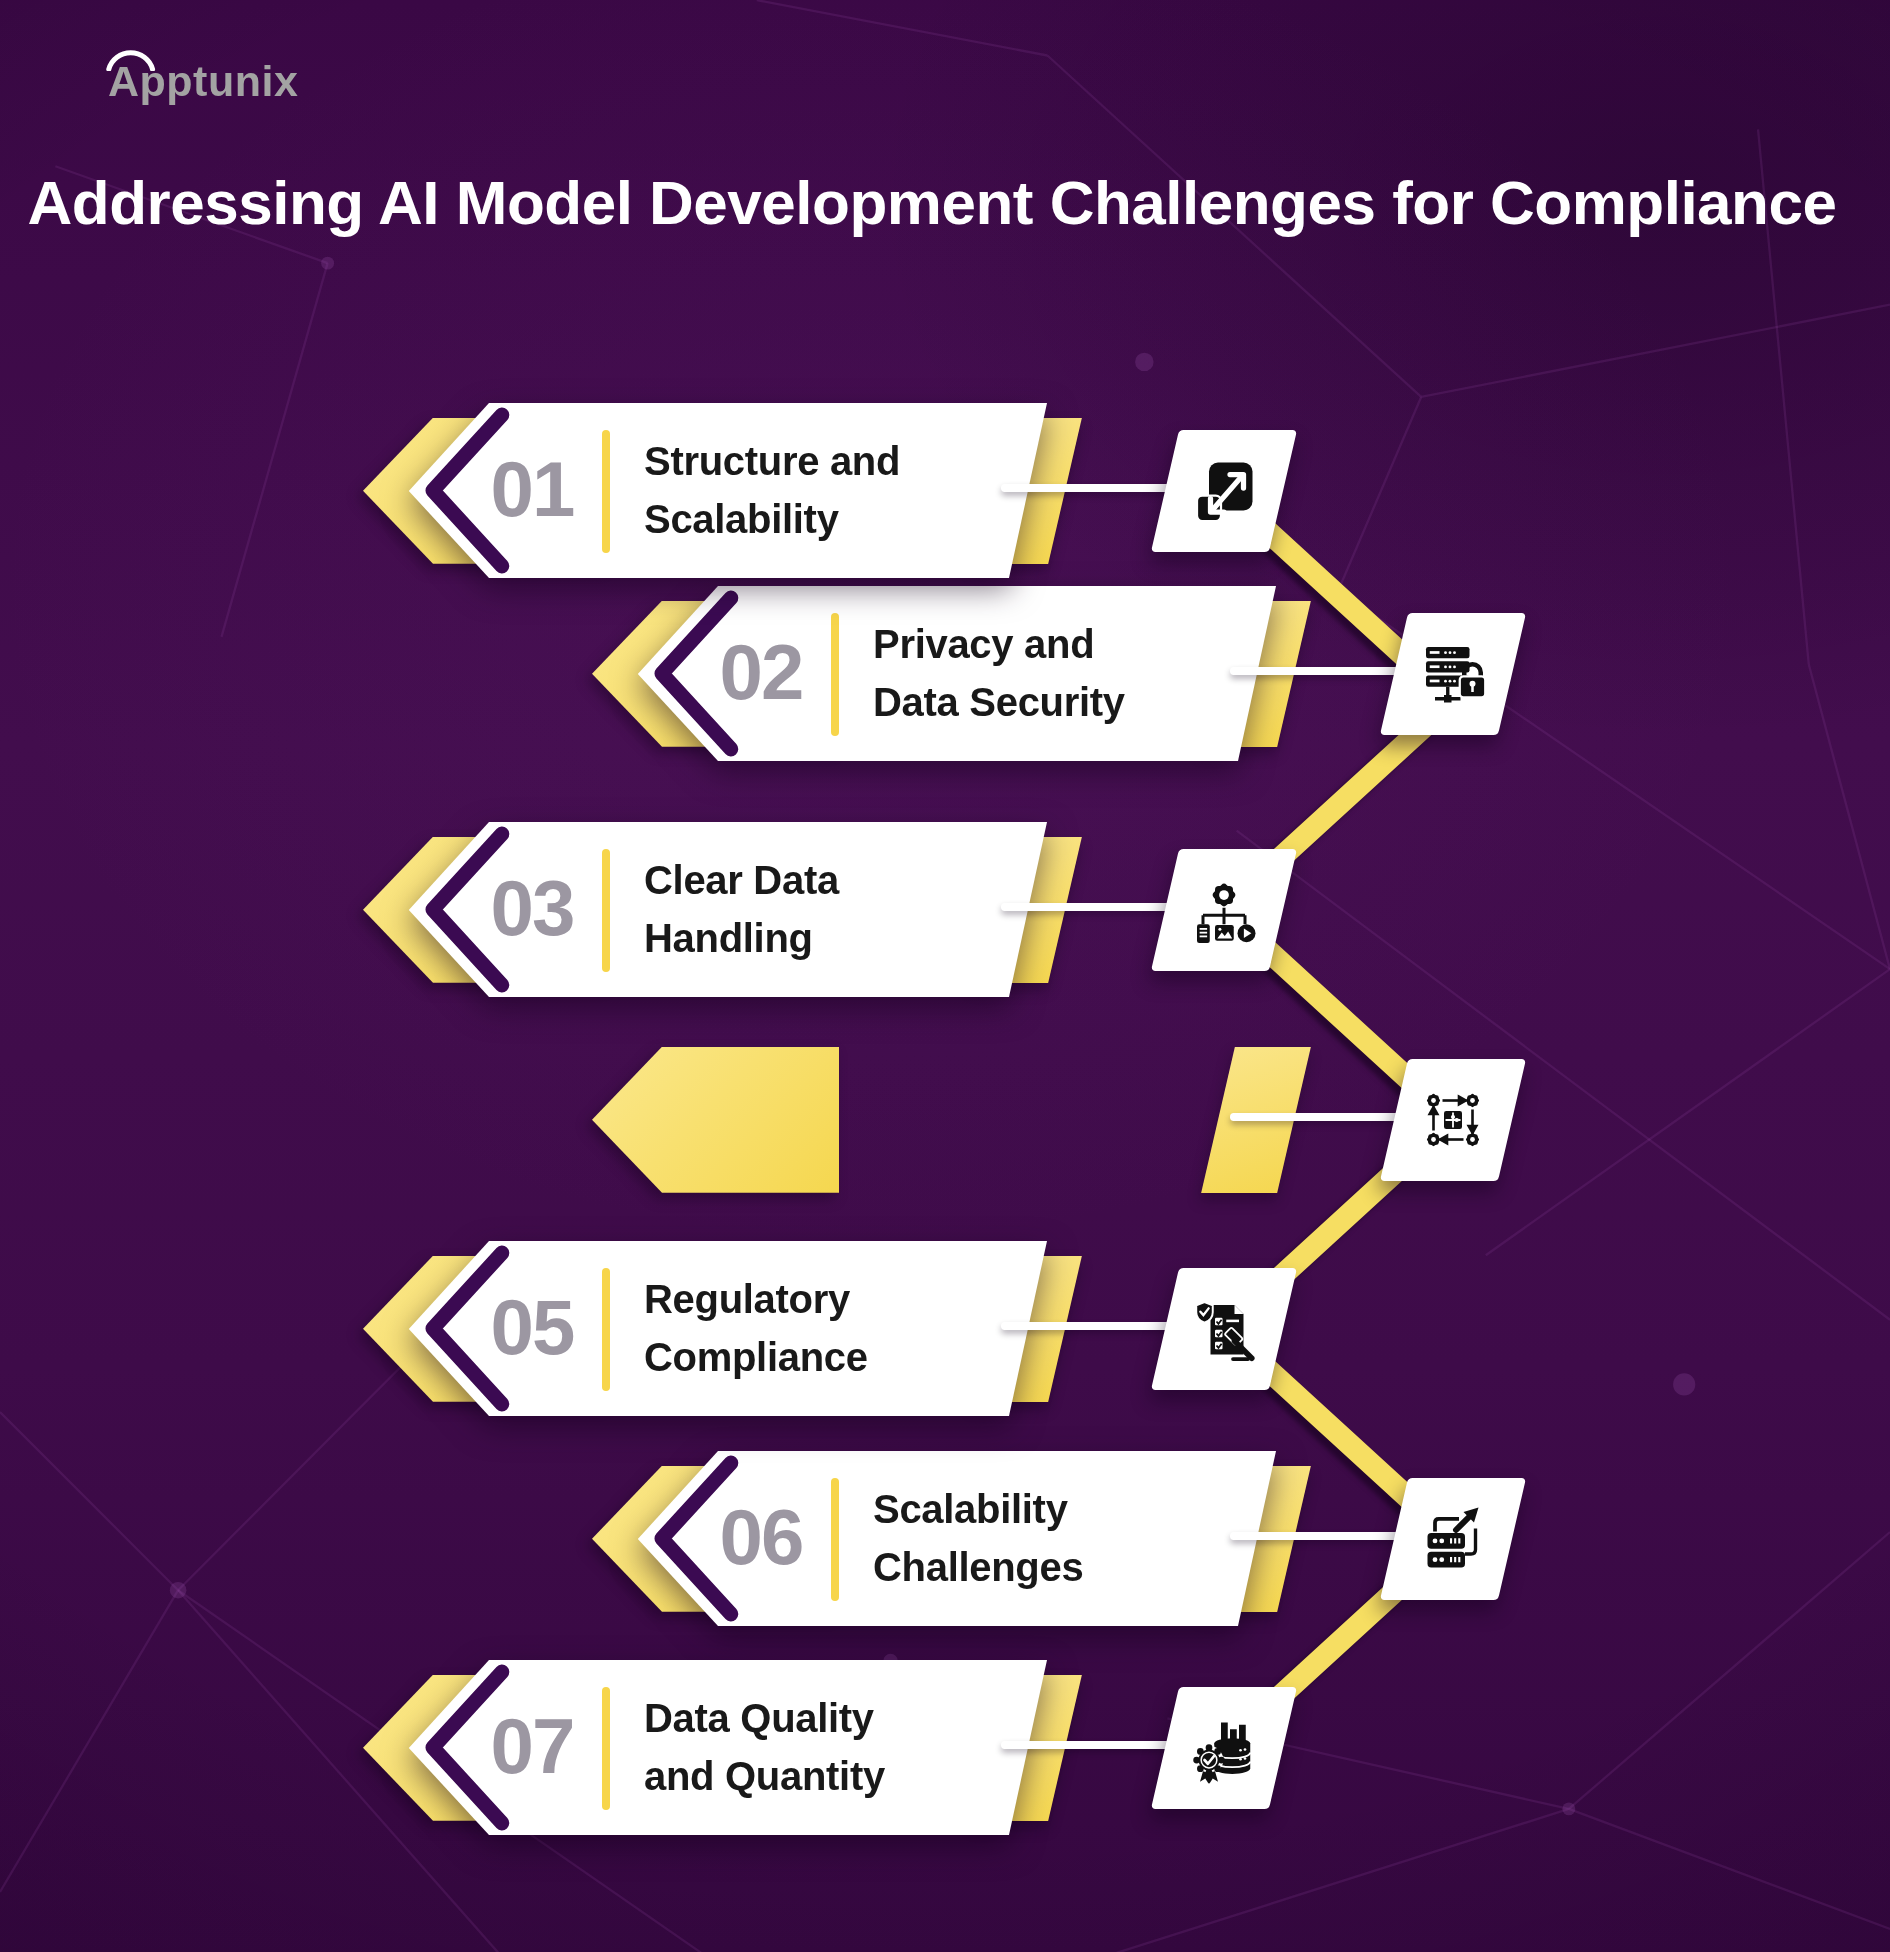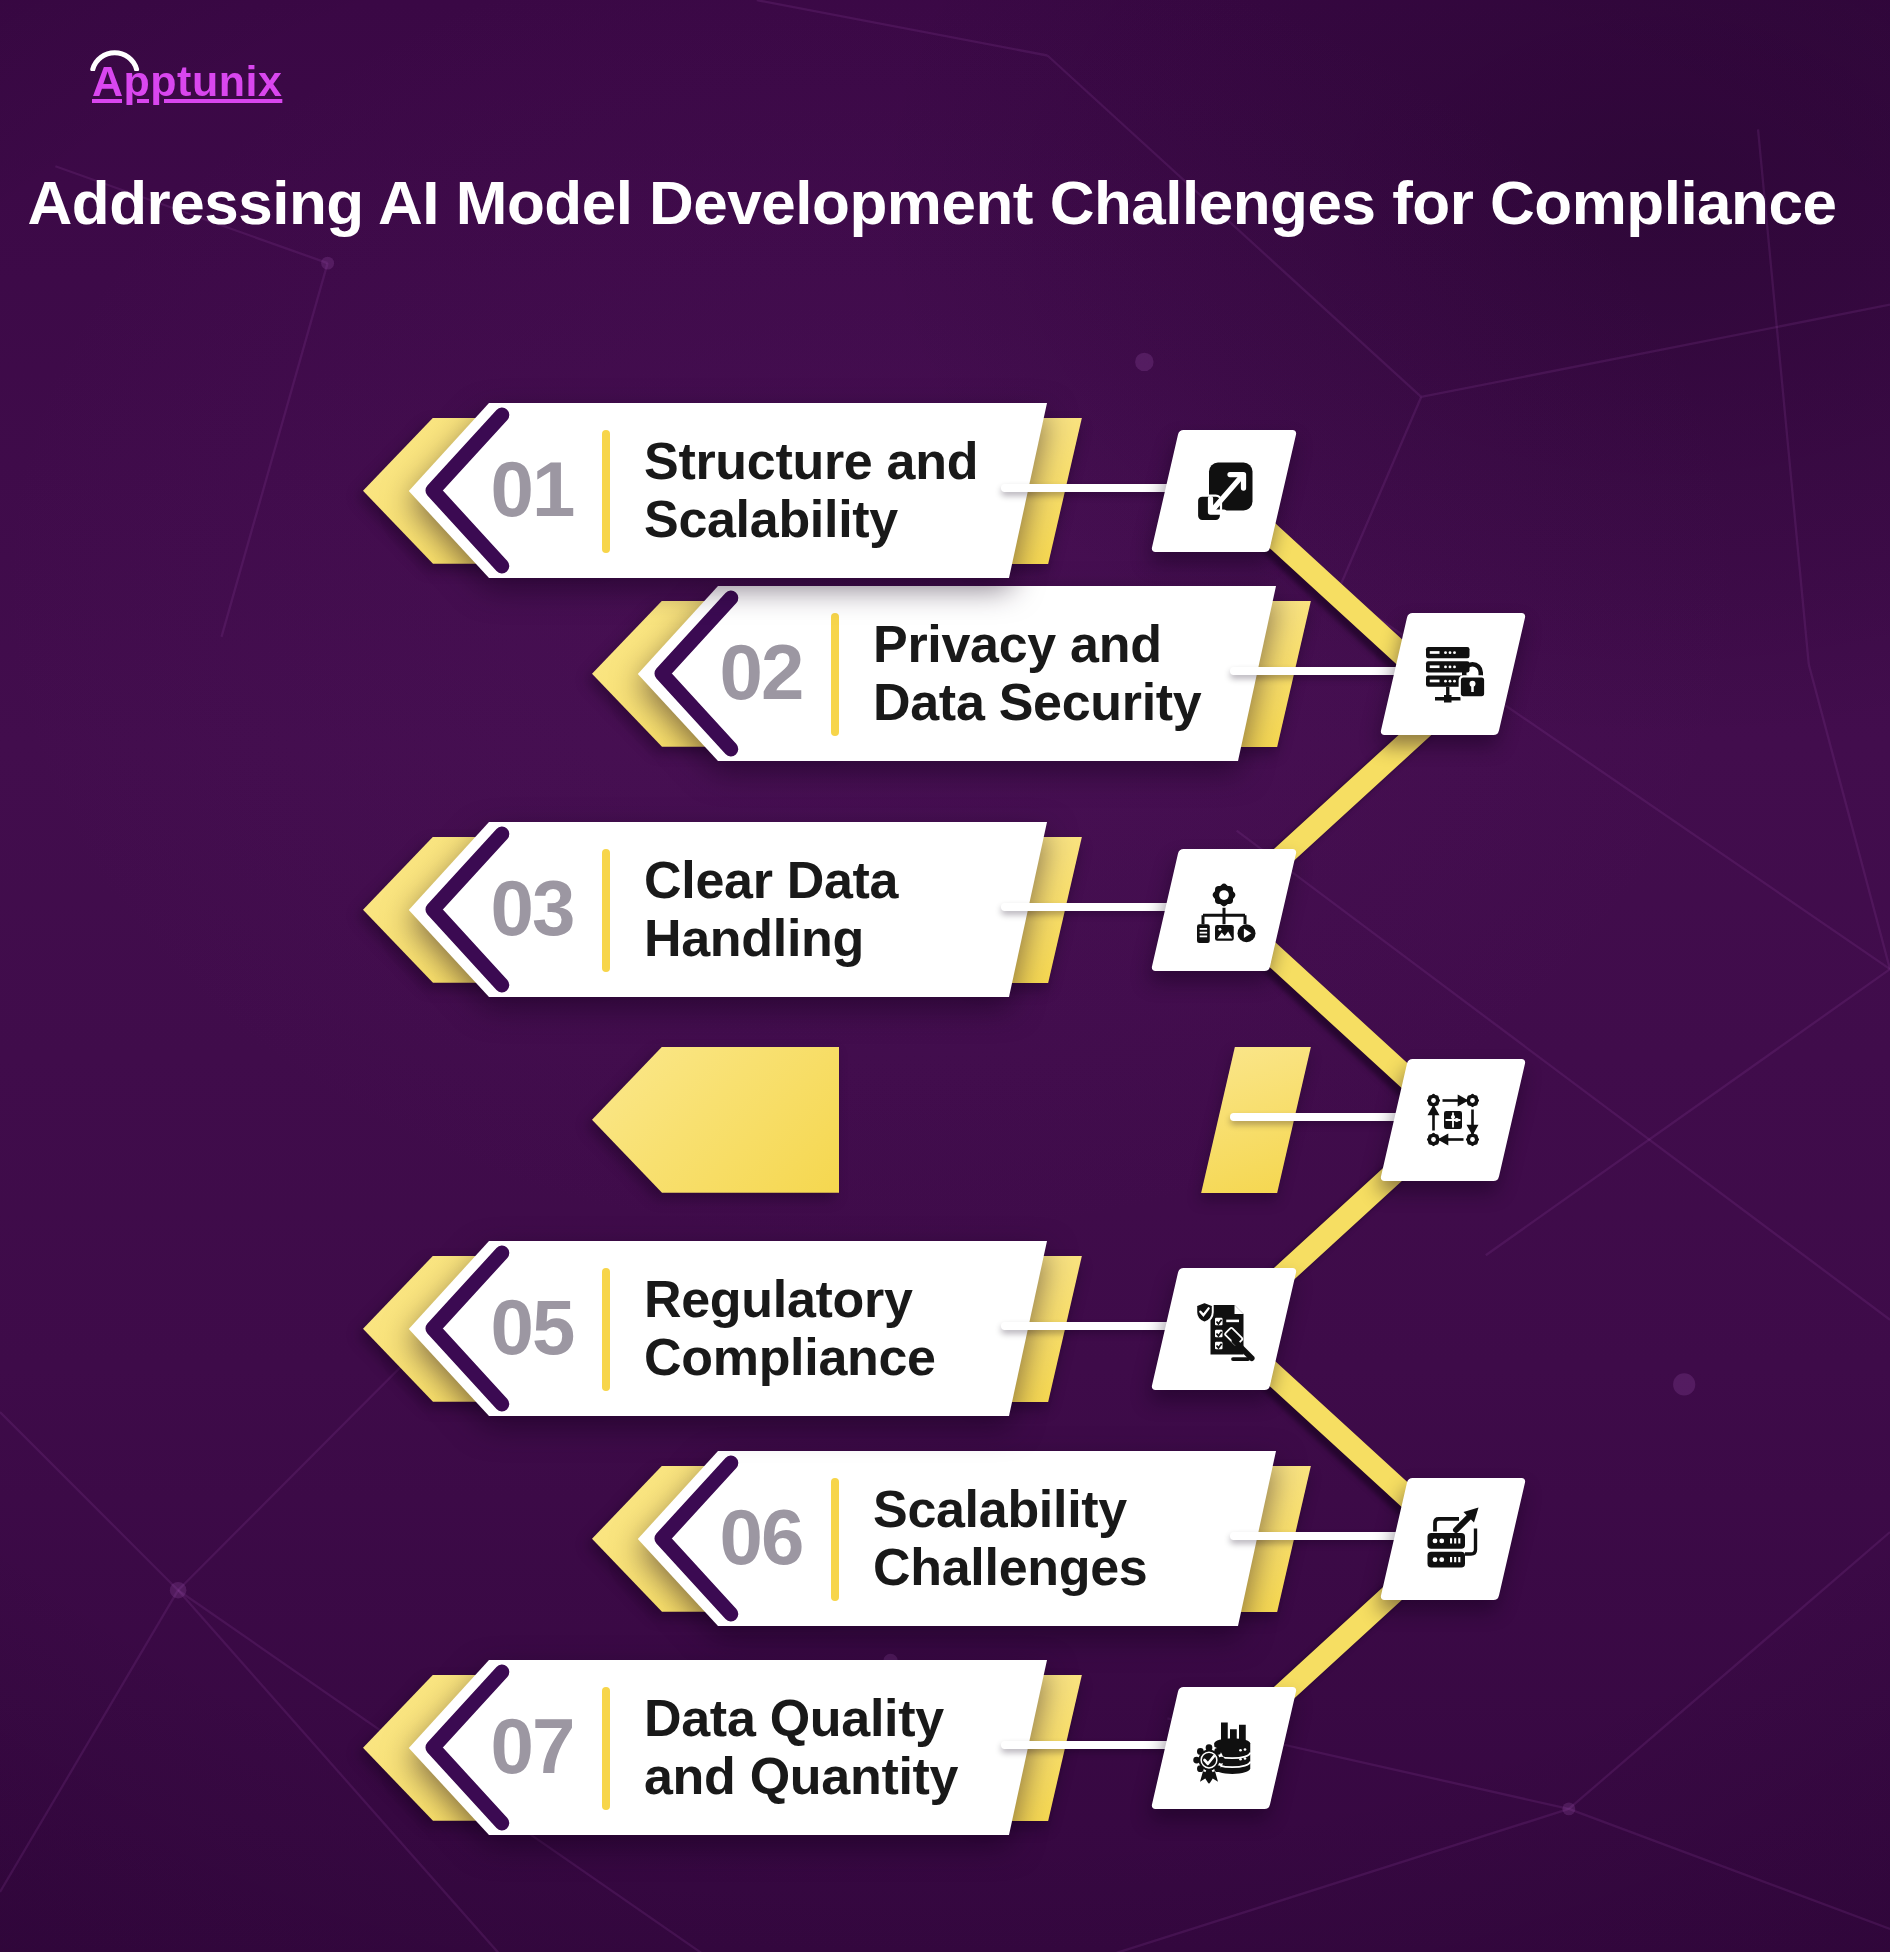--- a/index.html
+++ b/index.html
@@ -17,21 +17,21 @@
       radial-gradient(60% 40% at 88% 10%, rgba(12,0,20,.28), rgba(0,0,0,0) 70%),
       radial-gradient(130% 95% at 50% 45%, rgba(0,0,0,0) 52%, rgba(14,0,22,.38) 100%),
       linear-gradient(180deg, #3a0845 0%, #420d4d 38%, #3e0b49 70%, #350740 100%);
   }
   .constellation { position:absolute; inset:0; }
 
   .bands { position:absolute; left:0; top:0;
     filter:drop-shadow(-5.5px 5.5px 2.8px rgba(16,0,24,.55)); }
 
   
-  .logo { position:absolute; left:92px; top:57px; color:#d946ef;text-decoration:underline; }
+  .logo { position:absolute; left:108px; top:57px; color:#a3a3a3; }
   .logo .logo-arc { position:absolute; left:-5.5px; top:-16.6px; }
   .logo .logo-text { font-size:43px; font-weight:700; letter-spacing:0.5px; }
 
   .title { position:absolute; left:-13px; top:159px; width:1890px; text-align:center;
     color:#fff; font-weight:700; font-size:62px; line-height:88px; letter-spacing:-0.5px; }
 
   
   .row { position:absolute; left:0; width:1890px; height:175px; }
   .shift { position:absolute; inset:0; }
   .row.even .shift { transform:translateX(229px); }
@@ -49,21 +49,21 @@
 
   .banner-wrap { position:absolute; left:406px; top:0; width:646px; height:225px;
     filter:drop-shadow(0 11px 14.8px rgba(18,0,26,.50)); z-index:3; }
   .banner { position:relative; width:646px; height:175px; background:#ffffff;
     clip-path:polygon(83px 0, 641px 0, 603px 175px, 83px 175px, 2.8px 88px); }
   .chev-outline { position:absolute; left:0; top:0; }
   .num { position:absolute; left:78px; top:47px; width:96px; text-align:center;
     font-size:78px; line-height:78px; font-weight:700; color:#9c97a2; letter-spacing:-1.8px; }
   .divider { position:absolute; left:196px; top:27px; width:8.3px; height:123px;
     border-radius:4.6px; background:#f7d54a; }
-  .label { position:absolute; left:238px; top:29px; font-size:52px; line-height:58px;
+  .label { position:absolute; left:238px; top:29px; font-size:40px; line-height:58px;
     font-weight:600; color:#191919; letter-spacing:-0.3px; white-space:nowrap; }
   .label span { display:block; }
 
   .connector { position:absolute; left:1001px; top:81px; width:198px; height:8.3px;
     background:#ffffff; border-radius:3.7px; z-index:4;
     box-shadow:0 3.7px 6.5px rgba(18,0,26,.30); }
 
   .icon-card { position:absolute; left:1165px; top:27px; width:118px; height:122px;
     background:#ffffff; transform:skewX(-13deg); border-radius:4.6px; z-index:5;
     box-shadow:0 11px 18.5px rgba(18,0,26,.45); }

